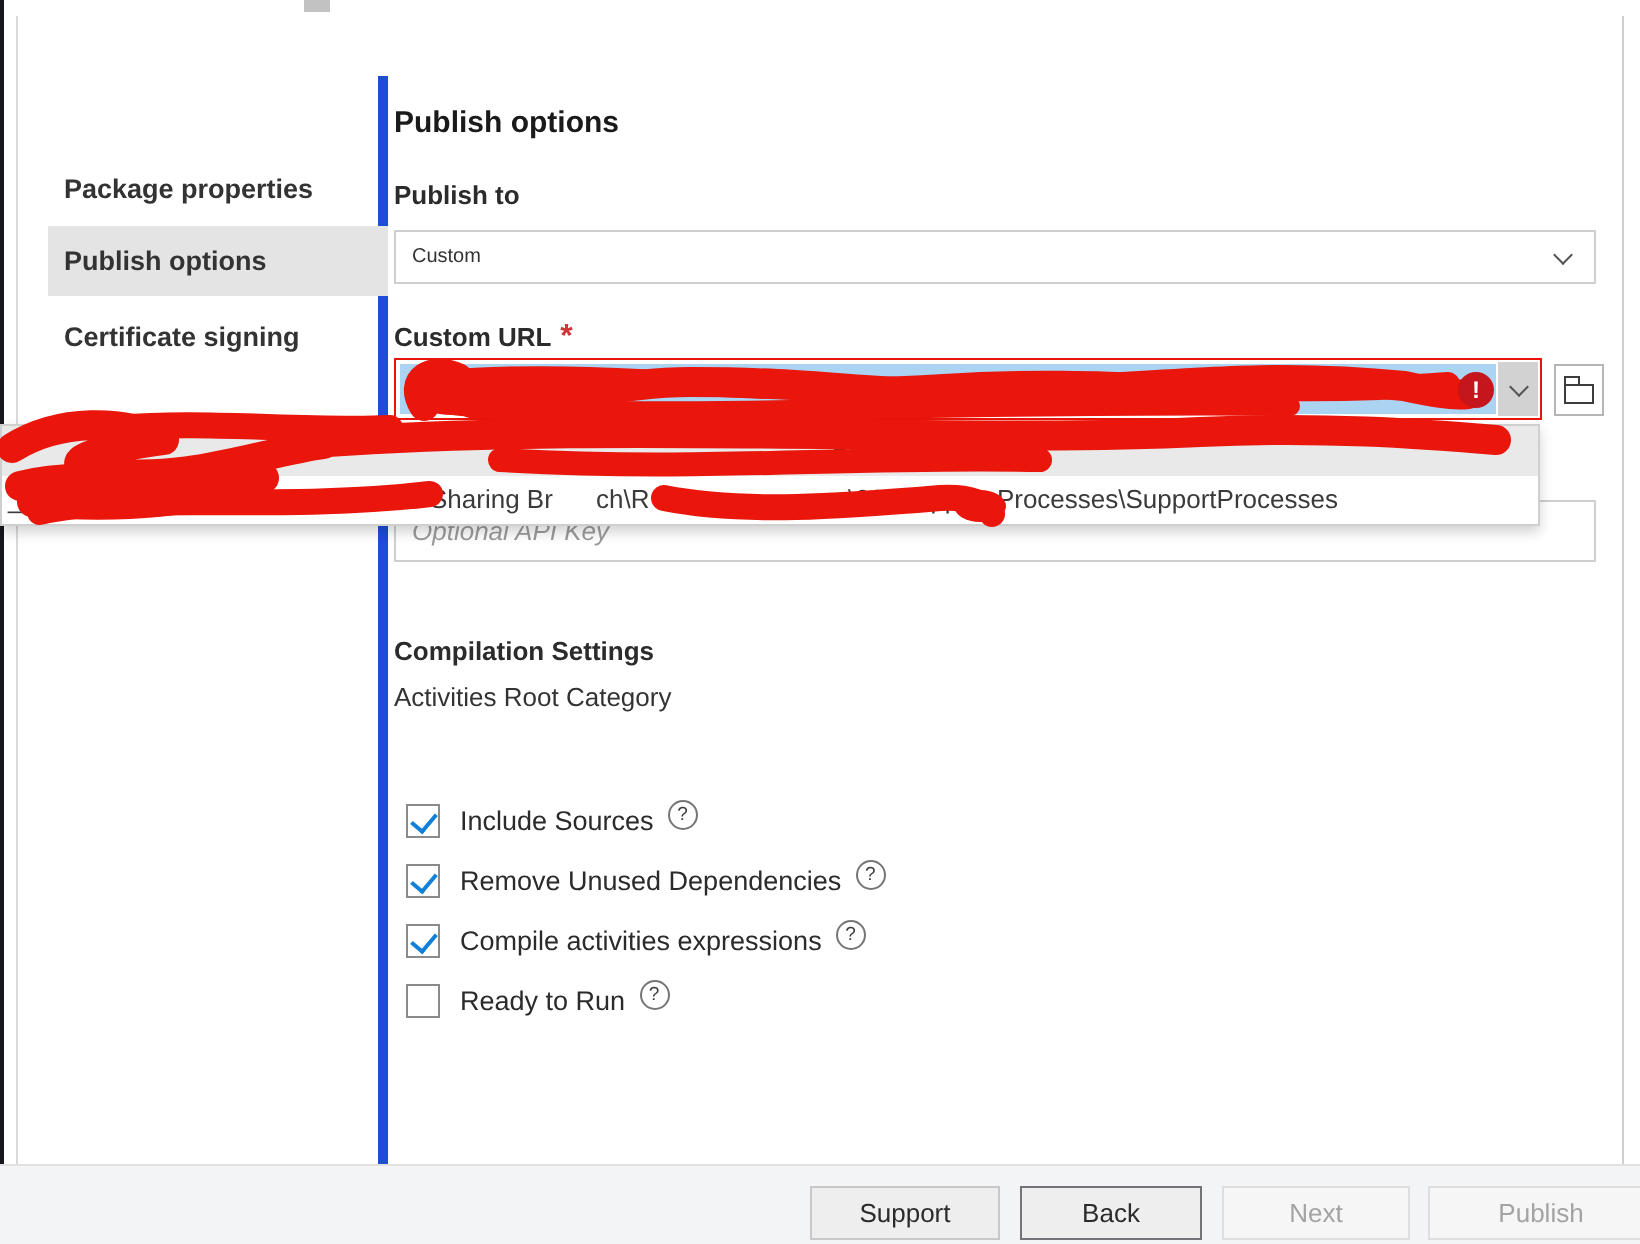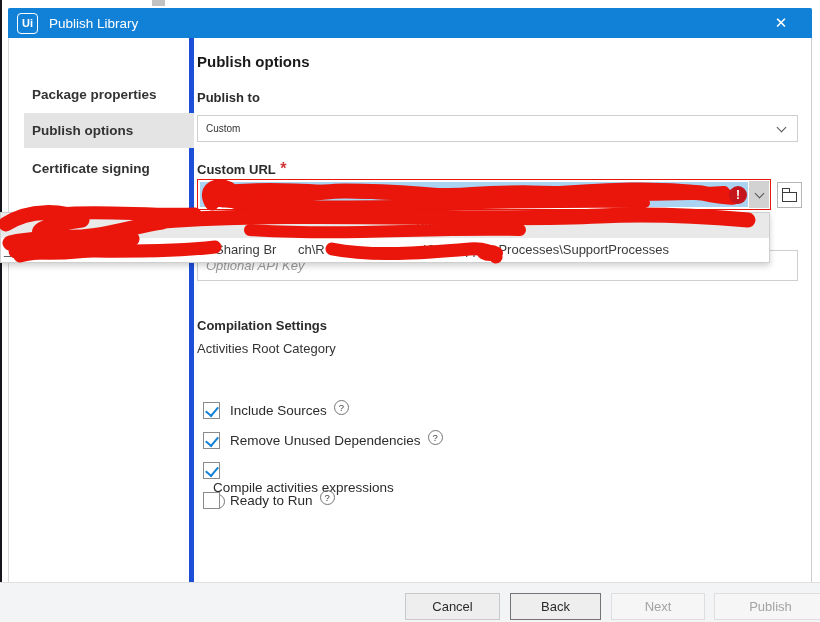--- a/index.html
+++ b/index.html
@@ -94,25 +94,20 @@
 </head>
 <body>
 
 <div class="canvas">
 
   <div class="abs edge-strip"></div>
   <div class="abs top-artifact"></div>
 
   <div class="abs dialog"></div>
 
-  <div class="abs titlebar">
-    <div class="ui-logo">Ui</div>
-    <div class="win-title">Publish Library</div>
-    <div class="close-btn">✕</div>
-  </div>
 
   <div class="abs sidebar">
     <div class="side-item" style="top:42px;height:28px;">Package properties</div>
     <div class="side-item sel" style="top:75px;height:35px;">Publish options</div>
     <div class="side-item" style="top:116px;height:28px;">Certificate signing</div>
   </div>
 
   <div class="abs h1" style="left:197px;top:53px;">Publish options</div>
 
   <div class="abs lbl" style="left:197px;top:90px;">Publish to</div>
@@ -178,31 +173,31 @@
   <div class="cbrow" style="top:402px;">
     <span class="cb on"></span>
     <span class="cbl">Include Sources</span>
     <span class="help">?</span>
   </div>
   <div class="cbrow" style="top:432px;">
     <span class="cb on"></span>
     <span class="cbl">Remove Unused Dependencies</span>
     <span class="help">?</span>
   </div>
-  <div class="cbrow" style="top:462px;flex-direction:column;">
+  <div class="cbrow" style="top:462px;">
     <span class="cb on"></span>
     <span class="cbl">Compile activities expressions</span>
     <span class="help">?</span>
   </div>
   <div class="cbrow" style="top:492px;">
     <span class="cb"></span>
     <span class="cbl">Ready to Run</span>
     <span class="help">?</span>
   </div>
 
   <div class="abs footer">
-    <div class="btn en" style="left:405px;width:95px;">Cancel</div>
+    <div class="btn en" style="left:405px;width:95px;">Support</div>
     <div class="btn en focus" style="left:510px;width:91px;">Back</div>
     <div class="btn dis" style="left:611px;width:94px;">Next</div>
     <div class="btn dis" style="left:714px;width:113px;">Publish</div>
   </div>
 
 </div>
 
 </body></html>

